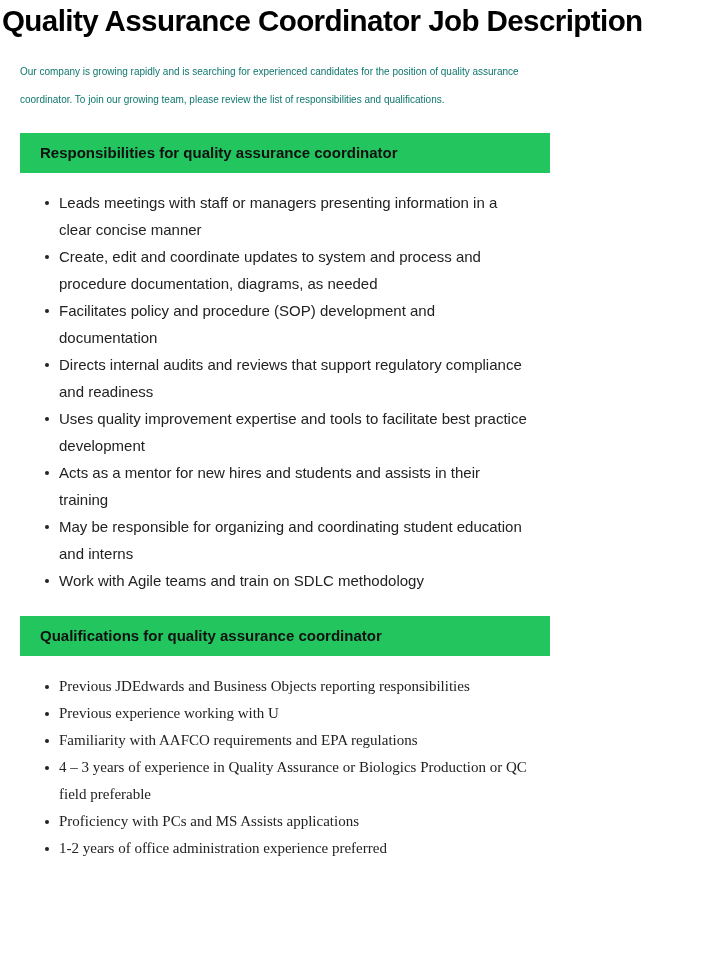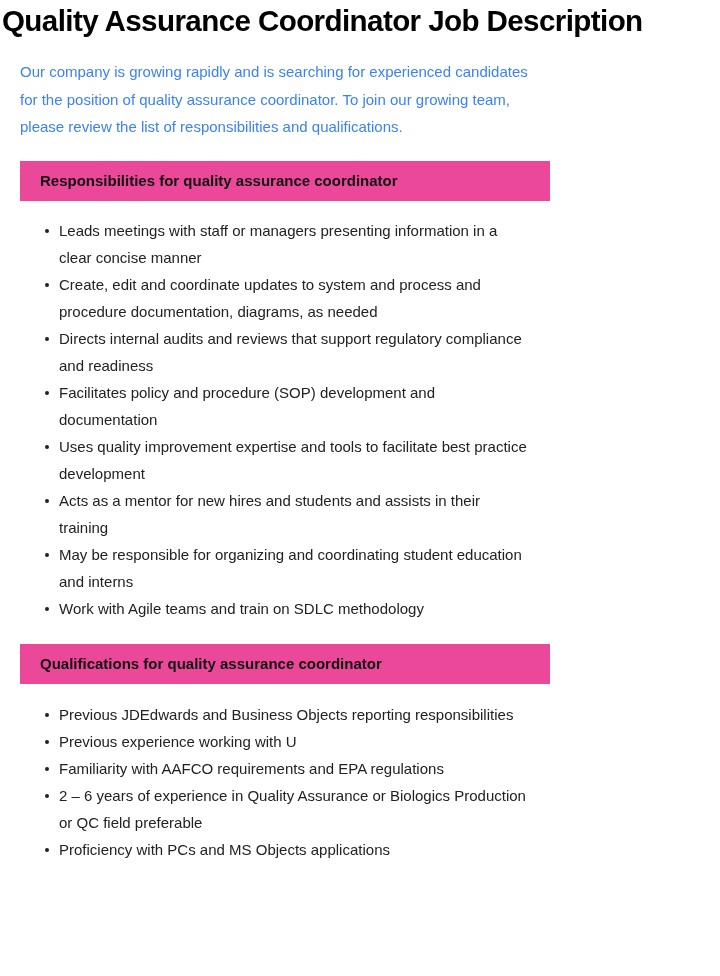--- a/index.html
+++ b/index.html
@@ -31,52 +31,52 @@
     margin: 0;
     padding: 4px 0 0 2px;
     white-space: nowrap;
     transform: scaleX(0.985);
     transform-origin: left top;
   }
 
   .intro {
     margin: 0;
     padding: 20px 30px 0 20px;
-    font-size: 15px;
+    font-size: 10px;
     line-height: 27.5px;
-    color: #3b82f6;
+    color: #0f766e;
   }
 
   .section {
     margin: 0;
     padding: 0;
   }
 
   .section-header {
-    background: #ec4899;
+    background: #22c55e;
     margin: 0 22px 0 20px;
     padding: 10px 20px 11px 20px;
     font-size: 15px;
     font-weight: bold;
     line-height: 19px;
     color: #111111;
     box-sizing: border-box;
   }
 
   .resp-header-wrap { margin-top: 20px; }
   .qual-header-wrap { margin-top: 22px; }
 
   ul.bullets {
     margin: 0;
     padding: 0;
     list-style: none;
   }
 
   ul.bullets.resp { padding-top: 16px; }
-  ul.bullets.qual { padding-top: 17px; }
+  ul.bullets.qual { padding-top: 17px; font-family: Liberation Serif, serif; }
 
   ul.bullets li {
     position: relative;
     margin: 0;
     padding: 0 42px 0 59px;
     font-size: 15px;
     line-height: 27px;
     color: #222222;
   }
 
@@ -100,35 +100,36 @@
 
   <p class="intro">Our company is growing rapidly and is searching for experienced candidates for the position of quality assurance coordinator. To join our growing team, please review the list of responsibilities and qualifications.</p>
 
   <div class="section">
     <div class="resp-header-wrap">
       <div class="section-header">Responsibilities for quality assurance coordinator</div>
     </div>
     <ul class="bullets resp">
       <li>Leads meetings with staff or managers presenting information in a clear concise manner</li>
       <li>Create, edit and coordinate updates to system and process and procedure documentation, diagrams, as needed</li>
+      <li>Facilitates policy and procedure (SOP) development and documentation</li>
       <li>Directs internal audits and reviews that support regulatory compliance and readiness</li>
-      <li>Facilitates policy and procedure (SOP) development and documentation</li>
       <li>Uses quality improvement expertise and tools to facilitate best practice development</li>
       <li>Acts as a mentor for new hires and students and assists in their training</li>
       <li>May be responsible for organizing and coordinating student education and interns</li>
       <li>Work with Agile teams and train on SDLC methodology</li>
     </ul>
   </div>
 
   <div class="section">
     <div class="qual-header-wrap">
       <div class="section-header">Qualifications for quality assurance coordinator</div>
     </div>
     <ul class="bullets qual">
       <li>Previous JDEdwards and Business Objects reporting responsibilities</li>
       <li>Previous experience working with U</li>
       <li>Familiarity with AAFCO requirements and EPA regulations</li>
-      <li>2 – 6 years of experience in Quality Assurance or Biologics Production or QC field preferable</li>
-      <li>Proficiency with PCs and MS Objects applications</li>
+      <li>4 – 3 years of experience in Quality Assurance or Biologics Production or QC field preferable</li>
+      <li>Proficiency with PCs and MS Assists applications</li>
+      <li>1-2 years of office administration experience preferred</li>
     </ul>
   </div>
 
 </div>
 
 </body></html>

